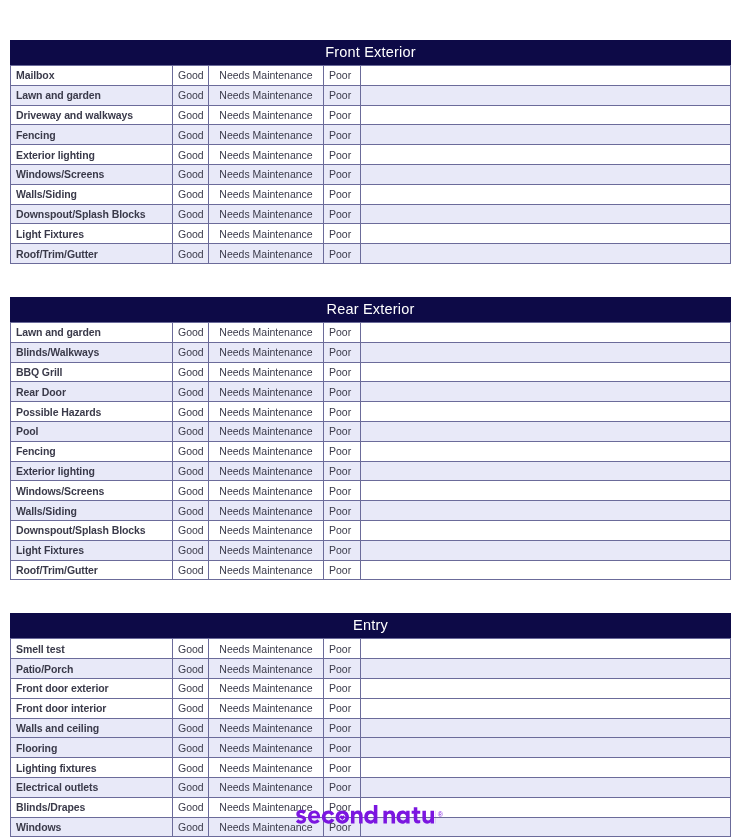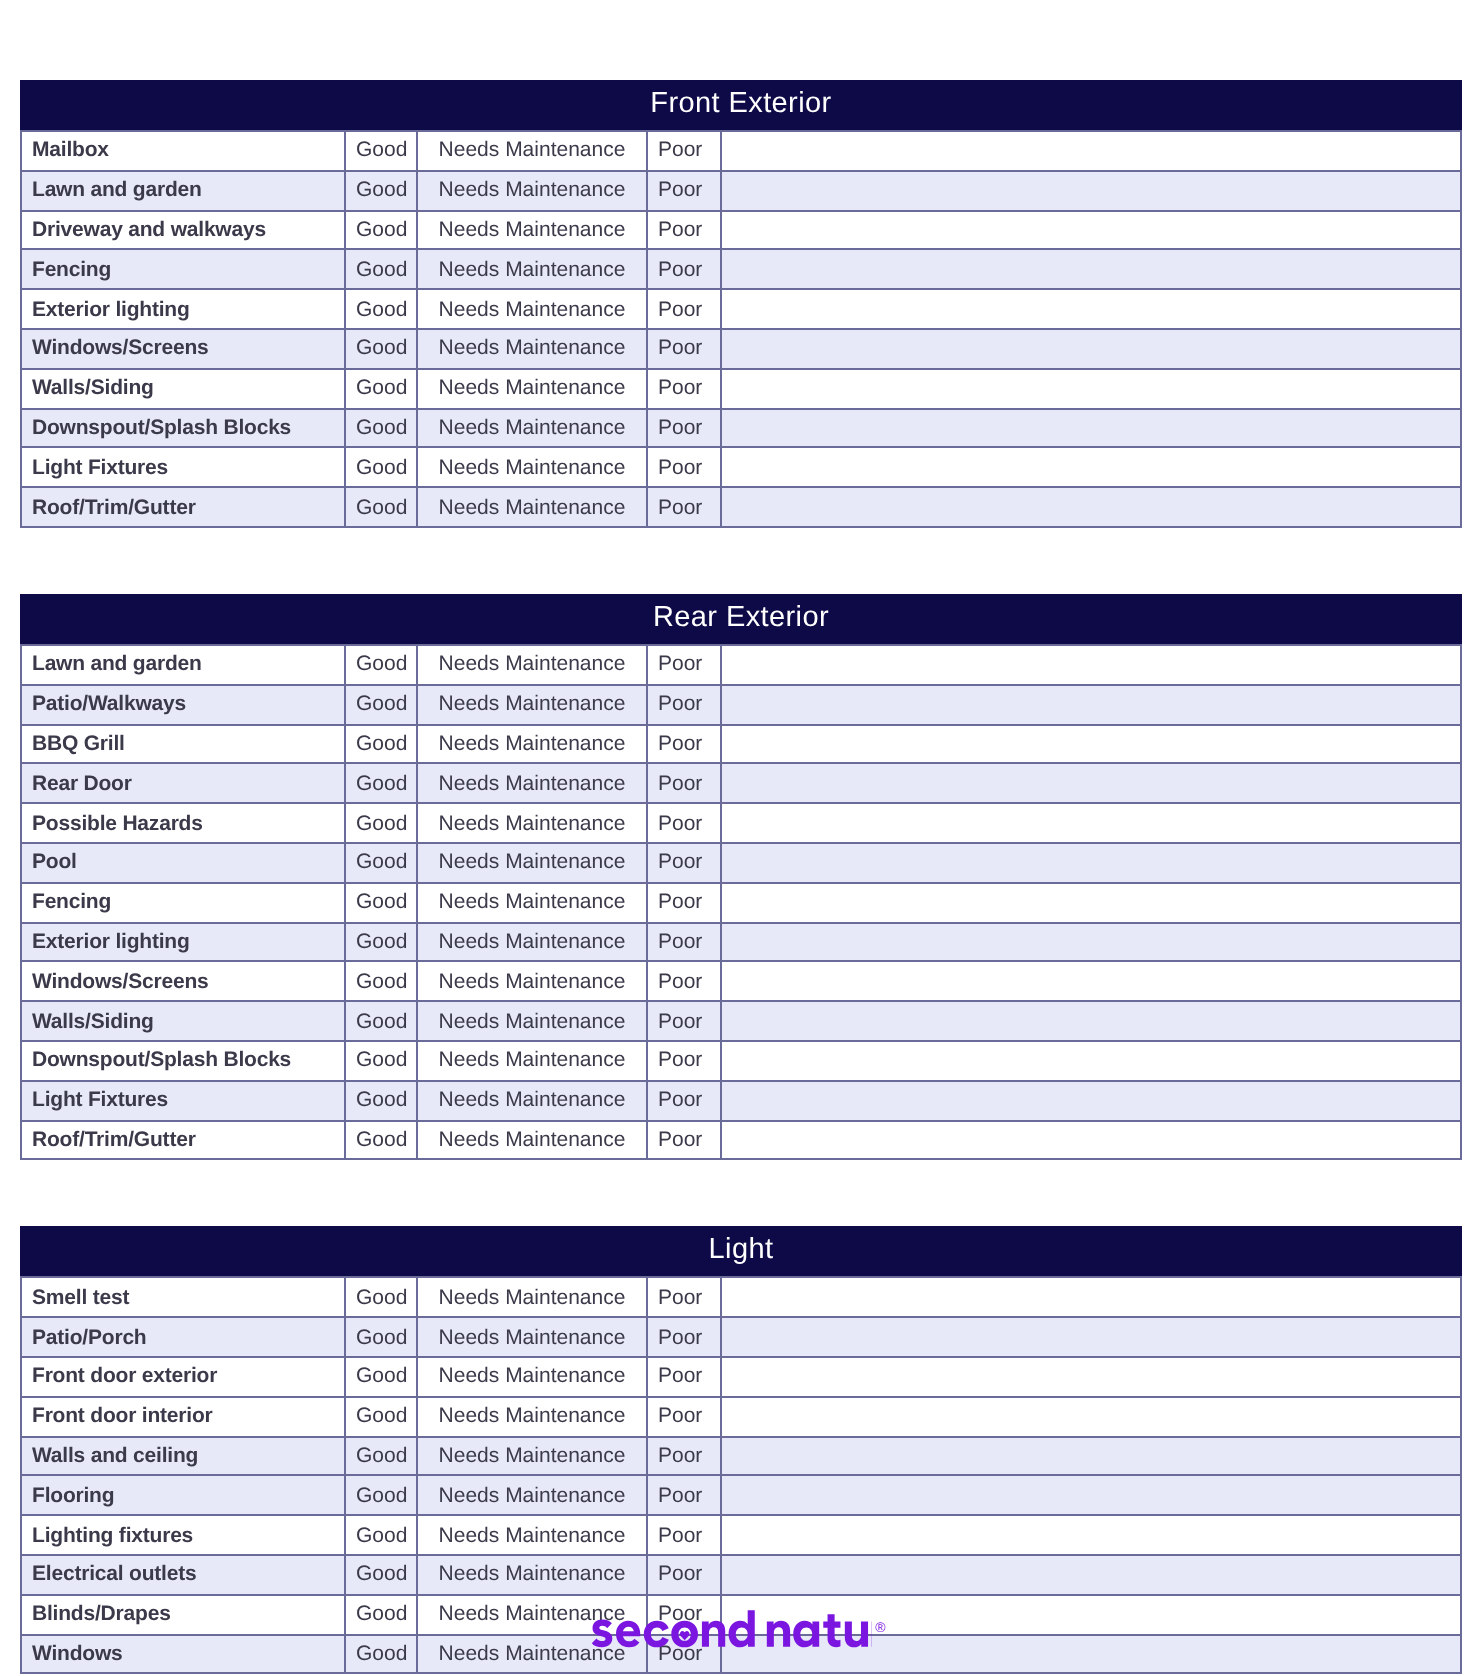--- a/index.html
+++ b/index.html
@@ -194,21 +194,21 @@
         <table class="checklist">
           <tbody>
             <tr class="row-base">
               <td class="c-item">Lawn and garden</td>
               <td class="c-good">Good</td>
               <td class="c-needs">Needs Maintenance</td>
               <td class="c-poor">Poor</td>
               <td class="c-notes"></td>
             </tr>
             <tr class="row-alt">
-              <td class="c-item">Patio/Walkways</td>
+              <td class="c-item">Blinds/Walkways</td>
               <td class="c-good">Good</td>
               <td class="c-needs">Needs Maintenance</td>
               <td class="c-poor">Poor</td>
               <td class="c-notes"></td>
             </tr>
             <tr class="row-base">
               <td class="c-item">BBQ Grill</td>
               <td class="c-good">Good</td>
               <td class="c-needs">Needs Maintenance</td>
               <td class="c-poor">Poor</td>
@@ -281,21 +281,21 @@
               <td class="c-item">Roof/Trim/Gutter</td>
               <td class="c-good">Good</td>
               <td class="c-needs">Needs Maintenance</td>
               <td class="c-poor">Poor</td>
               <td class="c-notes"></td>
             </tr>
           </tbody>
         </table>
       </div>
       <div class="section">
-        <div class="section-header">Light</div>
+        <div class="section-header">Entry</div>
         <table class="checklist">
           <tbody>
             <tr class="row-base">
               <td class="c-item">Smell test</td>
               <td class="c-good">Good</td>
               <td class="c-needs">Needs Maintenance</td>
               <td class="c-poor">Poor</td>
               <td class="c-notes"></td>
             </tr>
             <tr class="row-alt">

